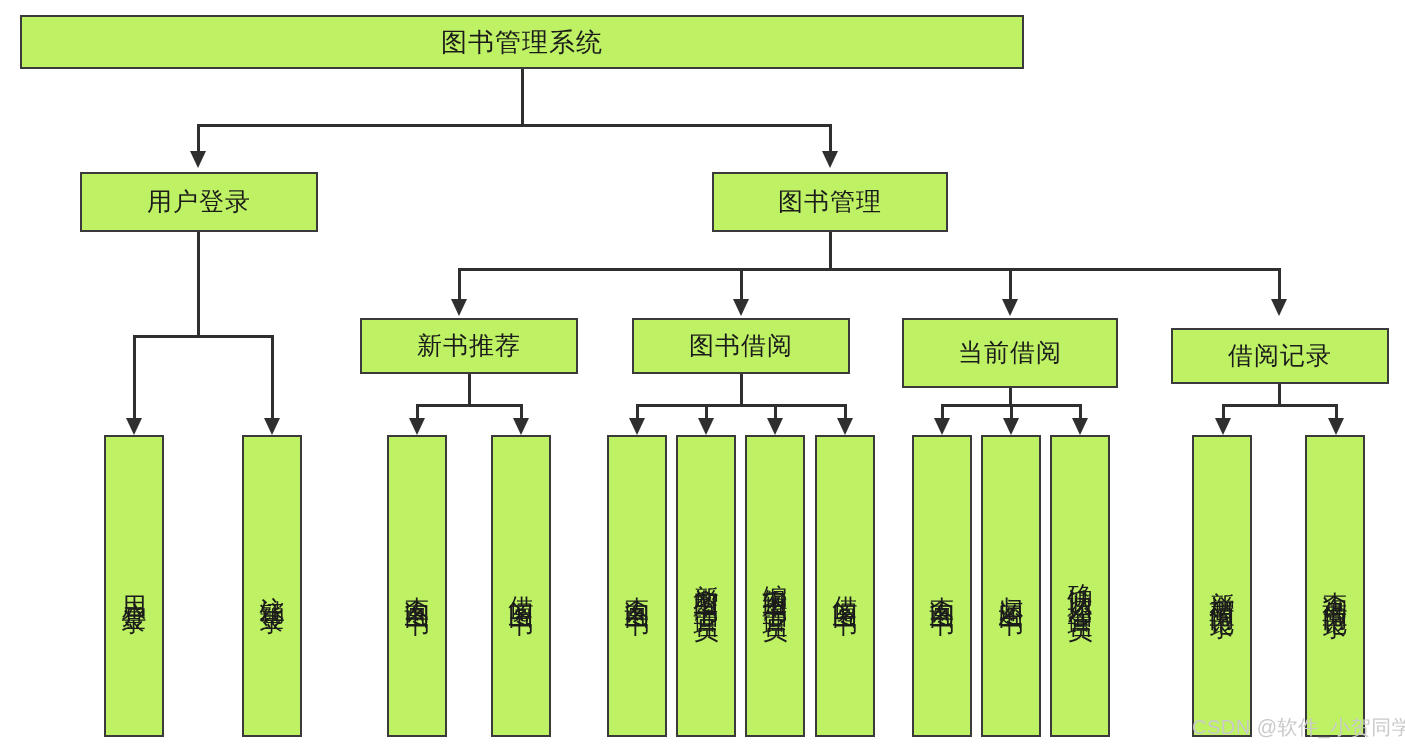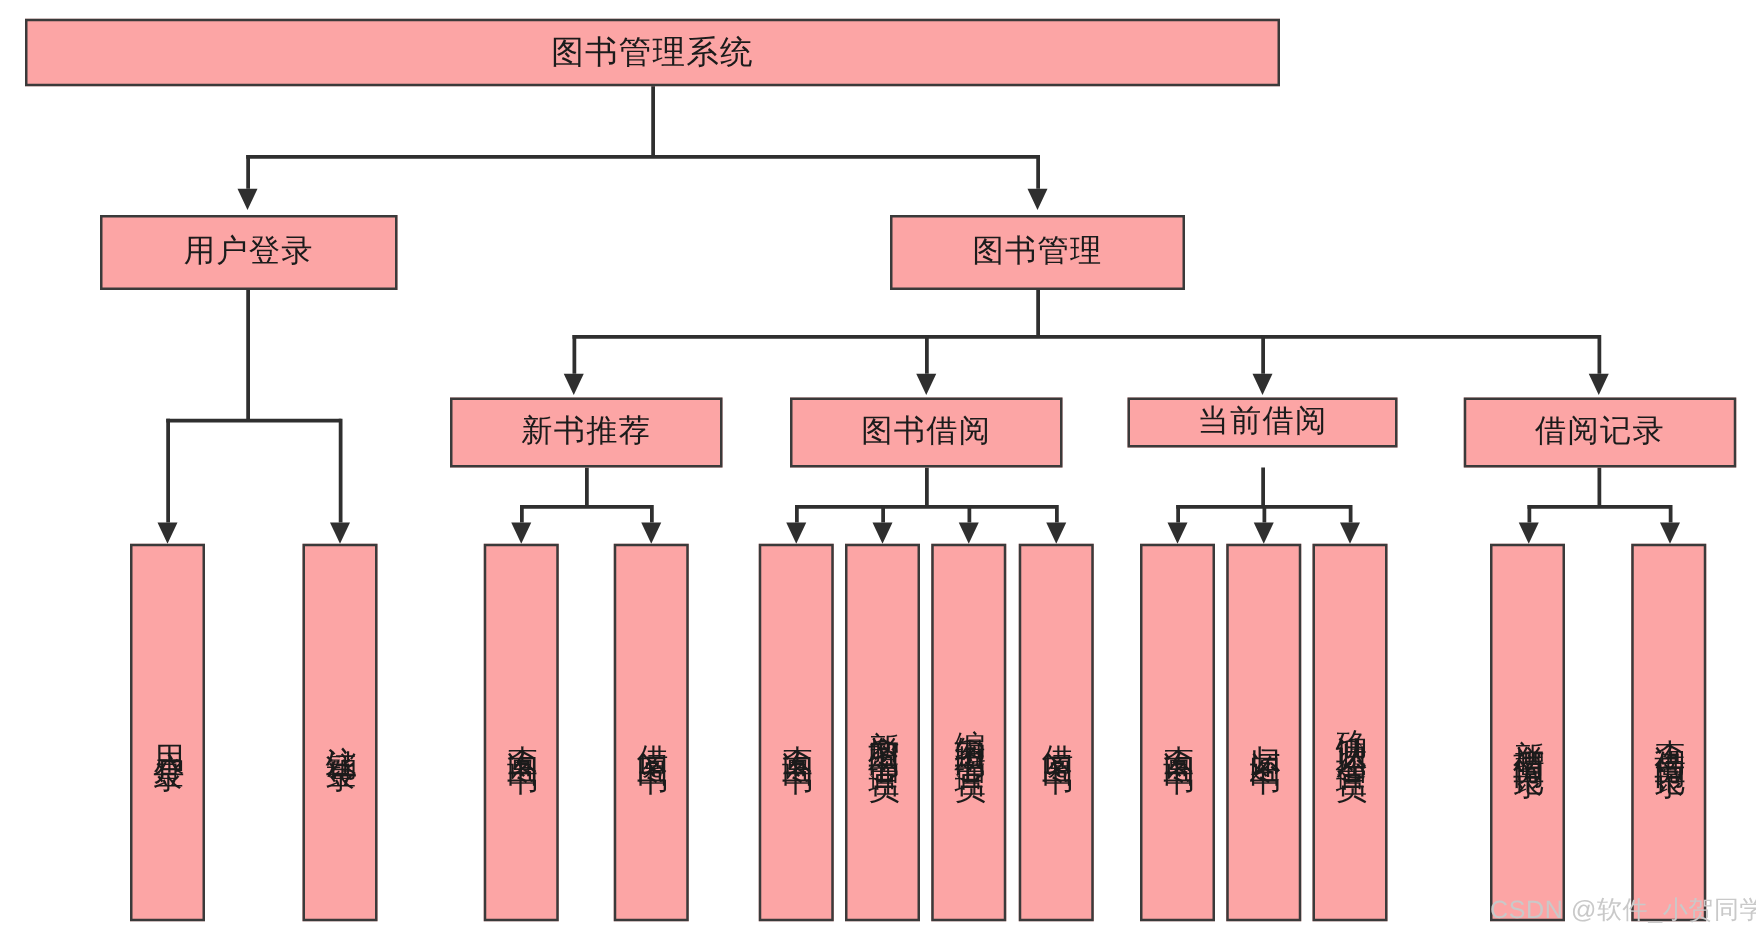--- a/index.html
+++ b/index.html
@@ -12,28 +12,27 @@
     position:relative;
     width:1405px;
     height:747px;
     background:#ffffff;
     overflow:hidden;
   }
   
   .node{
     position:absolute;
     box-sizing:border-box;
-    background:#fca5a5;
+    background:#bef264;
     border:2.5px solid #3a3a3a;
     display:flex;
     align-items:center;
     justify-content:center;
     color:#1b1b1b;
     z-index:3;
-    font-family:Liberation Serif, serif;
   }
   .node .lbl{
     display:block;
     text-align:center;
     line-height:1.18;
     white-space:pre-line;
   }
   
   .node.h .lbl{
     font-size:25px;
@@ -154,24 +153,24 @@
   <div class="node h" style="left:360px;top:318px;width:218px;height:56px;">
     <span class="lbl">新书推荐</span>
   </div>
 
   <div class="node h" style="left:712px;top:172px;width:236px;height:60px;">
     <span class="lbl">图书管理</span>
   </div>
   <div class="node h" style="left:632px;top:318px;width:218px;height:56px;">
     <span class="lbl">图书借阅</span>
   </div>
-  <div class="node h" style="left:902px;top:318px;width:216px;height:40px;">
+  <div class="node h" style="left:902px;top:318px;width:216px;height:70px;">
     <span class="lbl">当前借阅</span>
   </div>
-  <div class="node h" style="left:1171px;top:318px;width:218px;height:56px;">
+  <div class="node h" style="left:1171px;top:328px;width:218px;height:56px;">
     <span class="lbl">借阅记录</span>
   </div>
 
   <div class="node v" style="left:104px;top:435px;width:60px;height:302px;">
     <span class="lbl">用户登录</span>
   </div>
   <div class="node v" style="left:242px;top:435px;width:60px;height:302px;">
     <span class="lbl">注销登录</span>
   </div>
 

